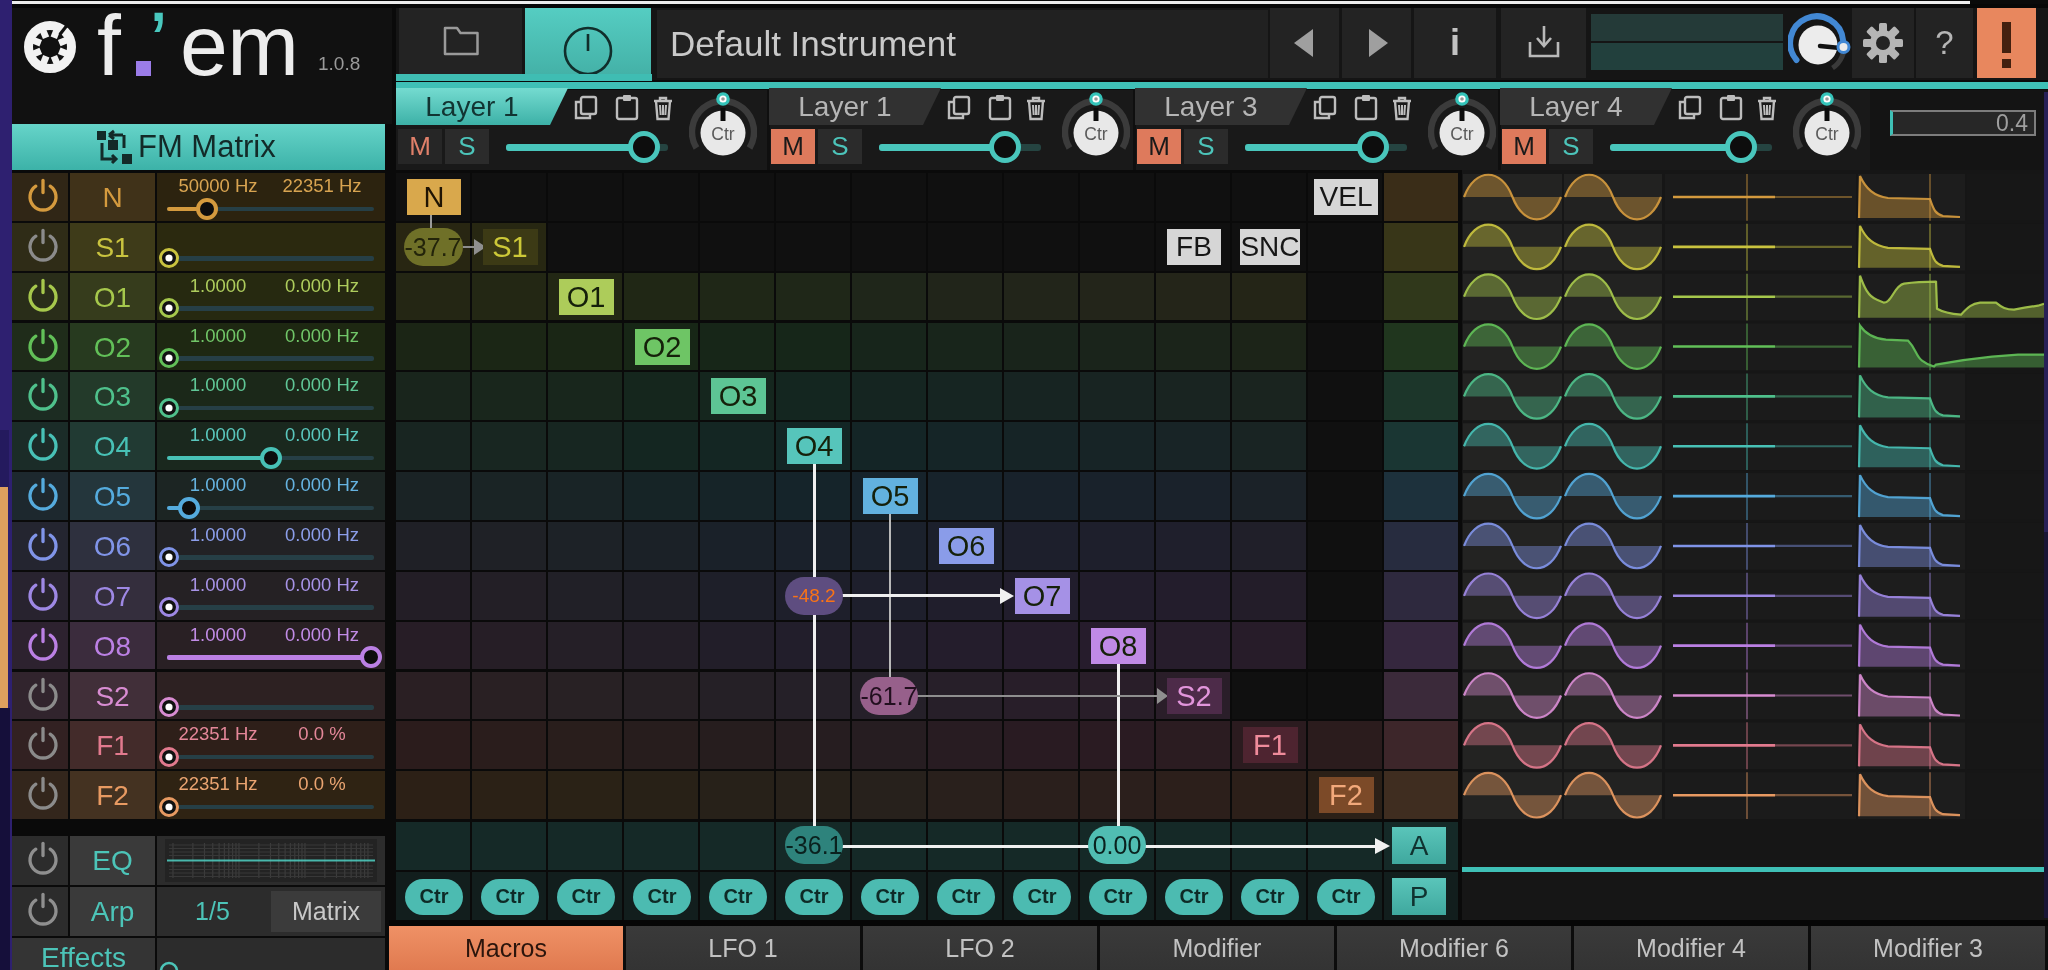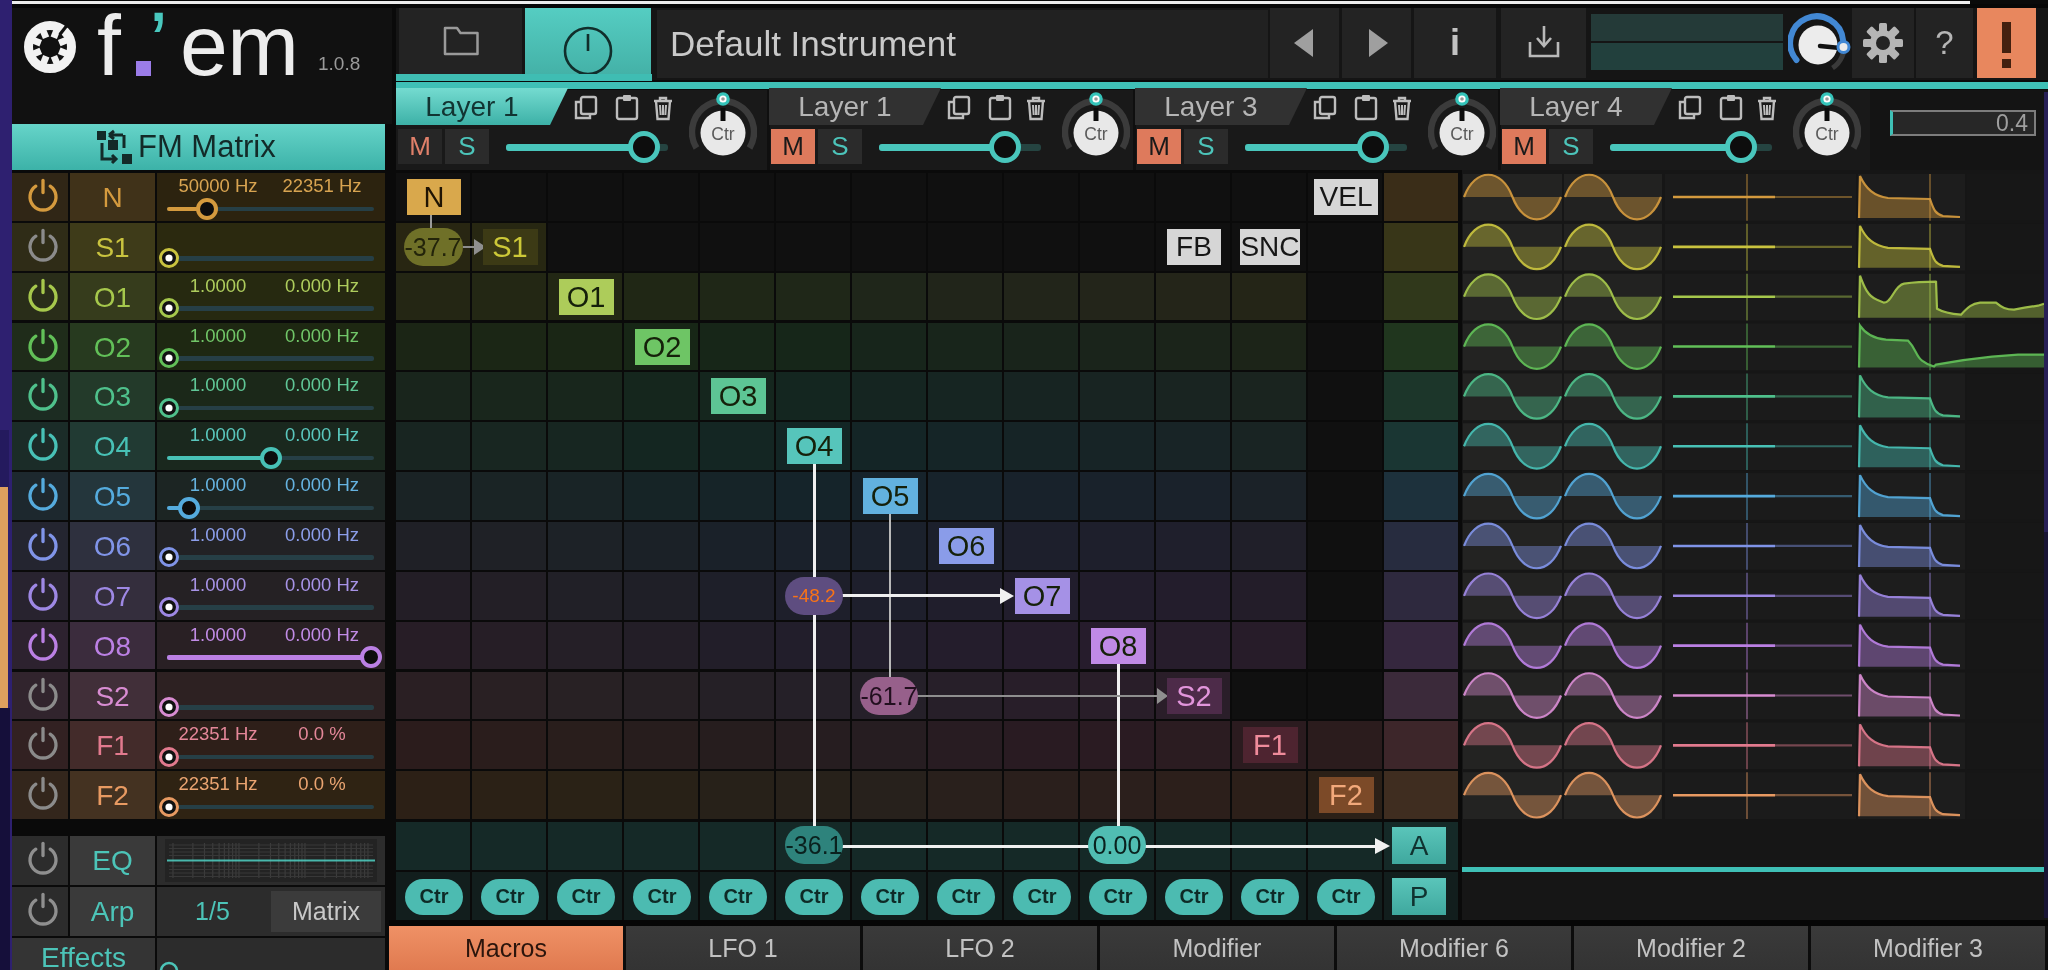--- a/index.html
+++ b/index.html
@@ -1015,14 +1015,14 @@
 <div class="abs " style="left:389.0px;top:926px;width:234.0px;height:44px;font-size:25px;color:#2b150c;font-weight:500;text-align:center;line-height:44px;">Macros</div>
 <div class="abs " style="left:626.0px;top:926px;width:234.0px;height:44px;background:linear-gradient(#3a3a3a,#333333)"></div>
 <div class="abs " style="left:626.0px;top:926px;width:234.0px;height:44px;font-size:25px;color:#c2c2c2;font-weight:400;text-align:center;line-height:44px;">LFO 1</div>
 <div class="abs " style="left:863.0px;top:926px;width:234.0px;height:44px;background:linear-gradient(#3a3a3a,#333333)"></div>
 <div class="abs " style="left:863.0px;top:926px;width:234.0px;height:44px;font-size:25px;color:#c2c2c2;font-weight:400;text-align:center;line-height:44px;">LFO 2</div>
 <div class="abs " style="left:1100.0px;top:926px;width:234.0px;height:44px;background:linear-gradient(#3a3a3a,#333333)"></div>
 <div class="abs " style="left:1100.0px;top:926px;width:234.0px;height:44px;font-size:25px;color:#c2c2c2;font-weight:400;text-align:center;line-height:44px;">Modifier</div>
 <div class="abs " style="left:1337.0px;top:926px;width:234.0px;height:44px;background:linear-gradient(#3a3a3a,#333333)"></div>
 <div class="abs " style="left:1337.0px;top:926px;width:234.0px;height:44px;font-size:25px;color:#c2c2c2;font-weight:400;text-align:center;line-height:44px;">Modifier 6</div>
 <div class="abs " style="left:1574.0px;top:926px;width:234.0px;height:44px;background:linear-gradient(#3a3a3a,#333333)"></div>
-<div class="abs " style="left:1574.0px;top:926px;width:234.0px;height:44px;font-size:25px;color:#c2c2c2;font-weight:400;text-align:center;line-height:44px;">Modifier 2</div>
+<div class="abs " style="left:1574.0px;top:926px;width:234.0px;height:44px;font-size:25px;color:#c2c2c2;font-weight:400;text-align:center;line-height:44px;">Modifier 4</div>
 <div class="abs " style="left:1811.0px;top:926px;width:234.0px;height:44px;background:linear-gradient(#3a3a3a,#333333)"></div>
 <div class="abs " style="left:1811.0px;top:926px;width:234.0px;height:44px;font-size:25px;color:#c2c2c2;font-weight:400;text-align:center;line-height:44px;">Modifier 3</div>
 </body></html>

